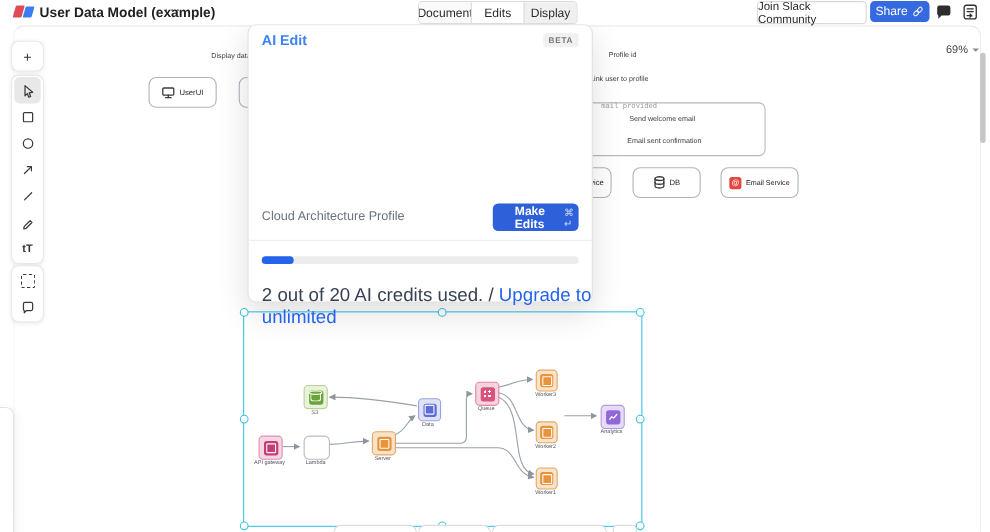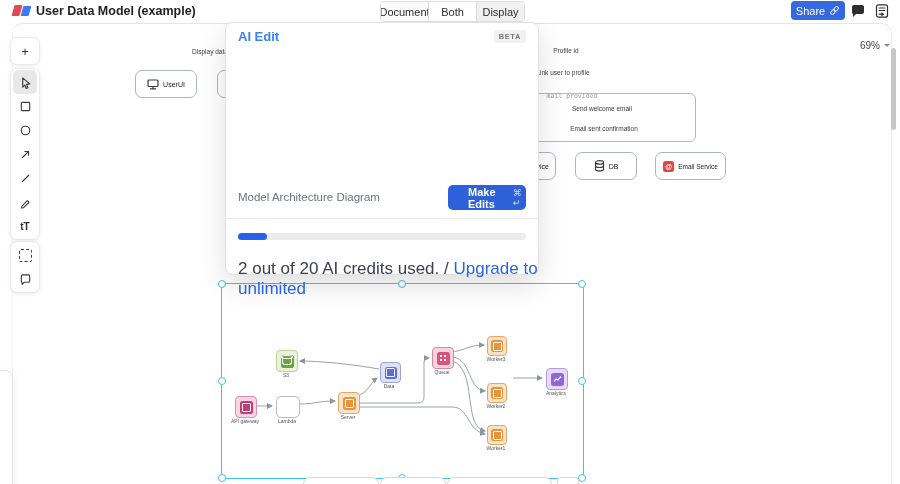--- a/index.html
+++ b/index.html
@@ -347,21 +347,21 @@
 
   <div id="zoom-ctl">
     <span class="zl">69%</span>
     <span class="caret"></span>
   </div>
   <div id="scroll-thumb"></div>
 
   <div id="ai-panel">
     <div id="ai-title">AI Edit</div>
     <div id="beta-badge">BETA</div>
-    <div id="diagram-type">Model Architecture Diagram</div>
+    <div id="diagram-type">Cloud Architecture Profile</div>
     <div id="make-edits">
       <span class="mel">Make Edits</span>
       <span class="mes">⌘ ↵</span>
     </div>
     <div id="ai-divider"></div>
     <div id="progress-track">
         <div id="progress-fill"></div>
       </div>
     <div id="credits-row">
       <span>2 out of 20 AI credits used.</span>
@@ -372,23 +372,24 @@
 
   <div id="header">
     <div id="logo">
         <span class="lg-red"></span>
         <span class="lg-blue"></span>
       </div>
     <div id="doc-title">User Data Model (example)</div>
     <div id="menu-dots">···</div>
     <div id="tabs">
       <div class="tab" id="tab-document">Document</div>
-      <div class="tab" id="tab-both">Both</div>
+      <div class="tab" id="tab-both">Edits</div>
       <div class="tab" id="tab-canvas">Display</div>
     </div>
+    <div id="join-slack">Join Slack Community</div>
     <div id="share-btn">
       <span>Share</span>
       <svg width="11" height="11" viewBox="0 0 12 12">
         <g transform="rotate(-45 6 6)" fill="none" stroke="rgba(255,255,255,.85)" stroke-width="1.1">
           <rect x="0.8" y="4.2" width="5.6" height="3.6" rx="1.8"></rect>
           <rect x="5.6" y="4.2" width="5.6" height="3.6" rx="1.8"></rect>
         </g>
       </svg>
     </div>
     <svg class="hicon" style="left:850px;" viewBox="0 0 16 16">

